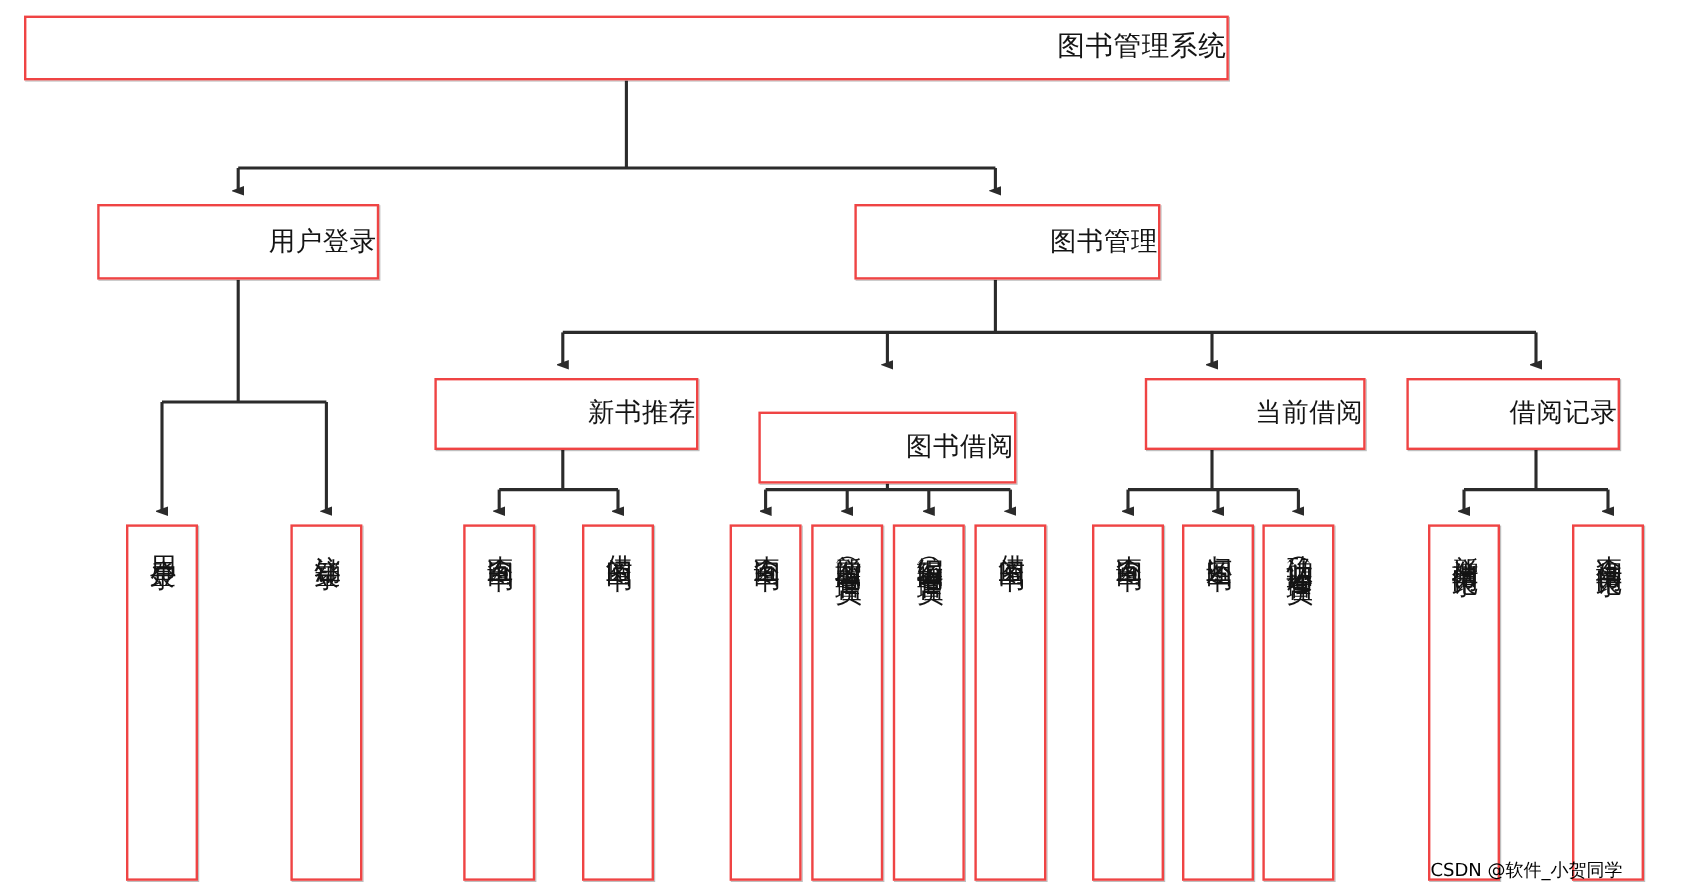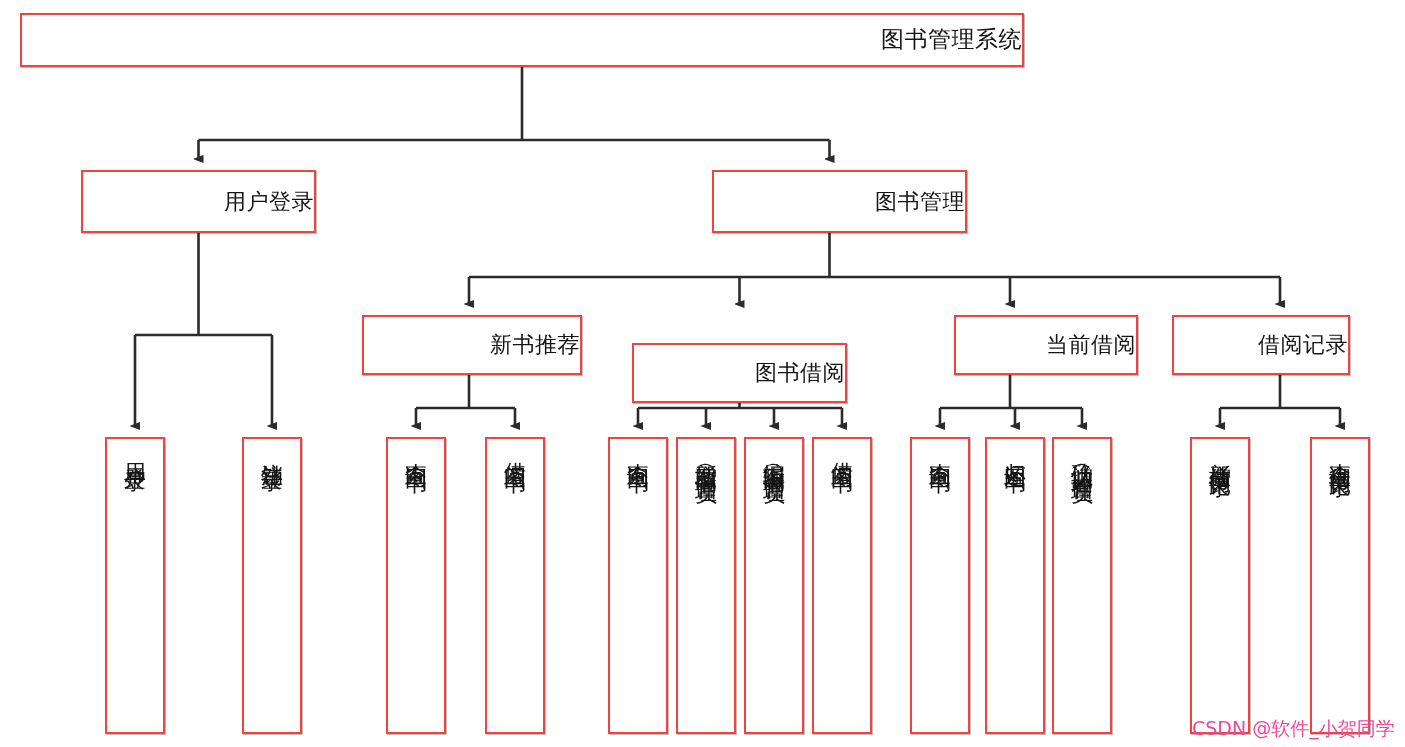--- a/index.html
+++ b/index.html
@@ -56,22 +56,22 @@
   .node.vert .label {
     writing-mode: vertical-rl;
     text-orientation: upright;
     font-size: 22px;
     letter-spacing: 3px;
     line-height: 1.1;
     margin: 0 auto;
   }
   .watermark {
     position: absolute;
-    color: #ec4899;
-    font-size: 19px;
+    color: #000000;
+    font-size: 15px;
     white-space: nowrap;
     font-family: "DejaVu Sans", "Liberation Sans", sans-serif;
   }
 </style>
 </head>
 <body>
 
 <div id="canvas">
   <svg id="edges" viewBox="0 0 1405 747" width="1405" height="747">
     <defs>

